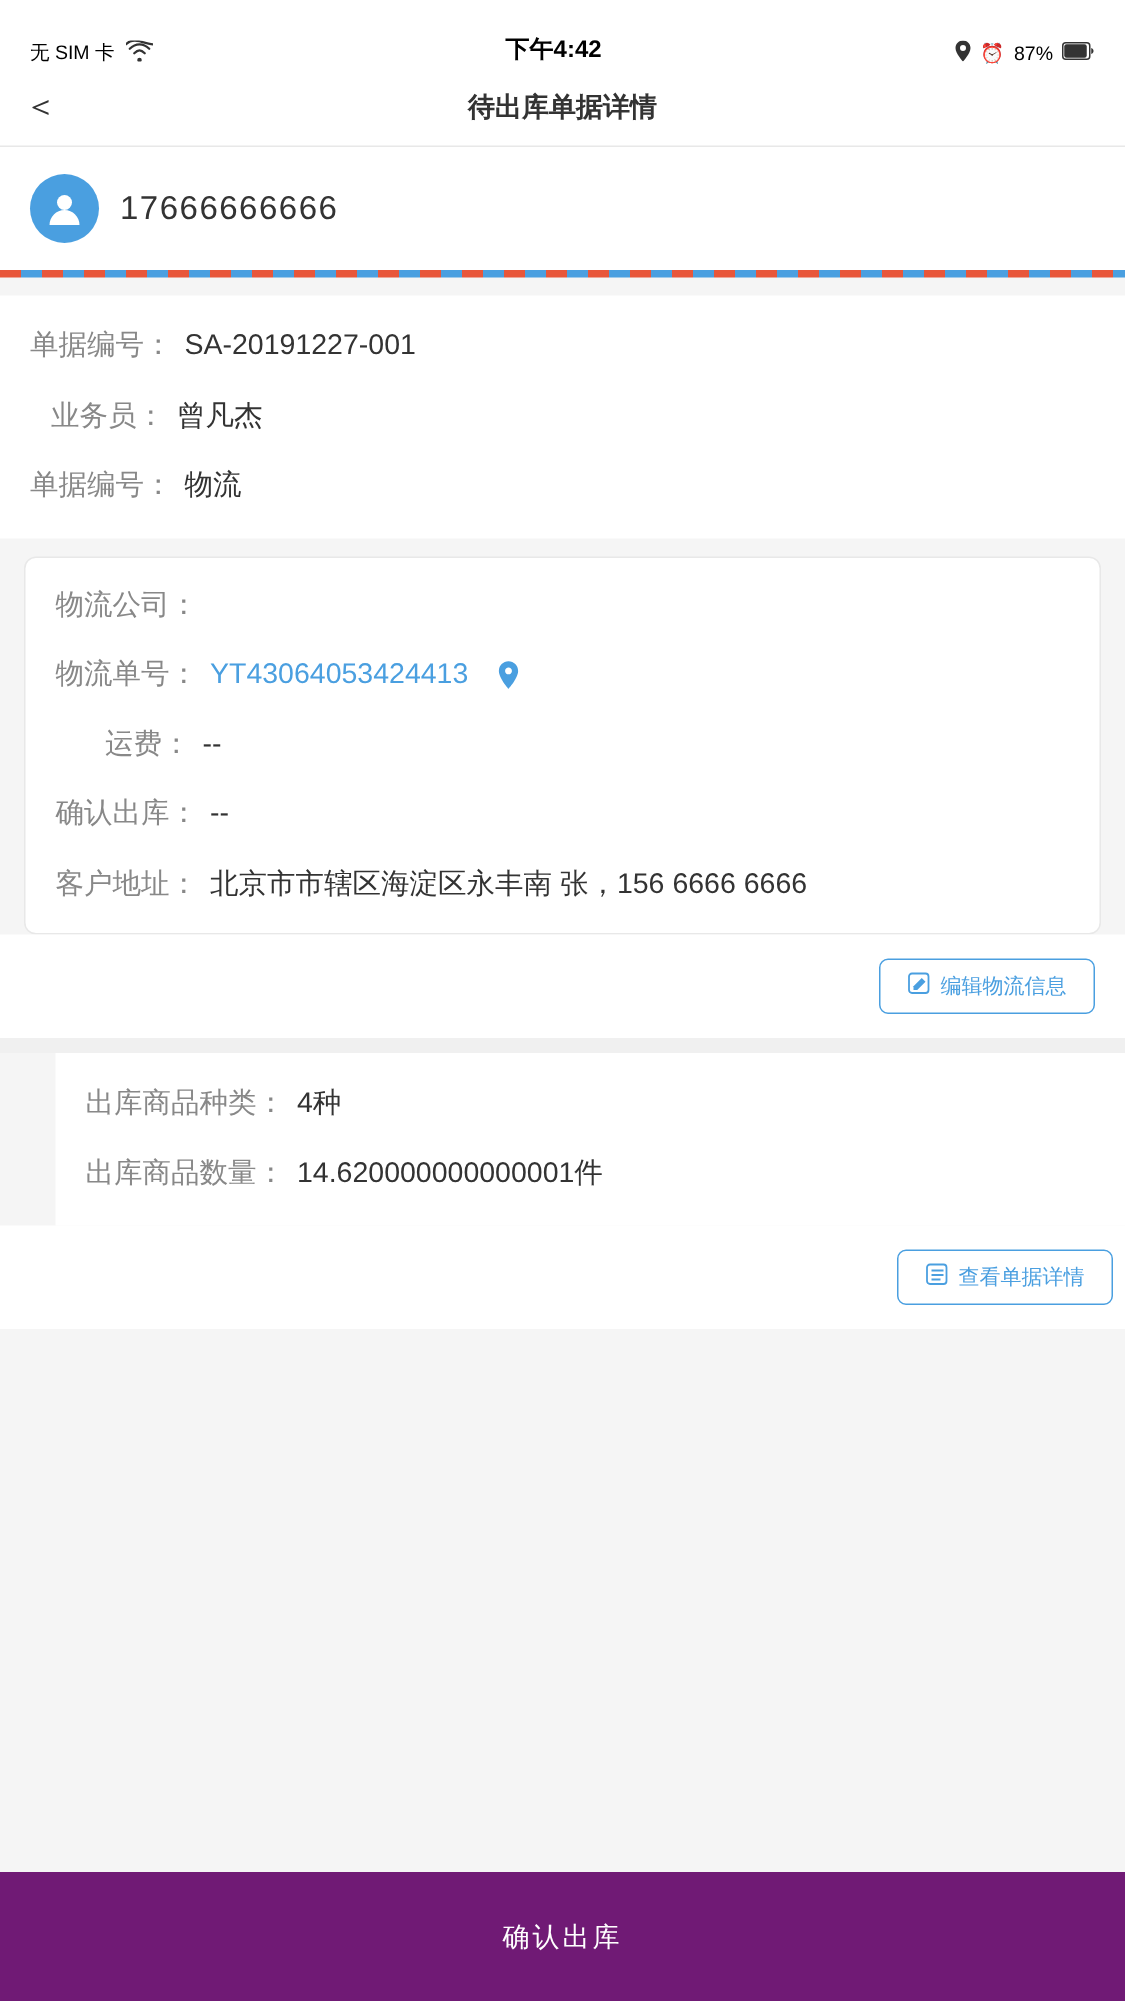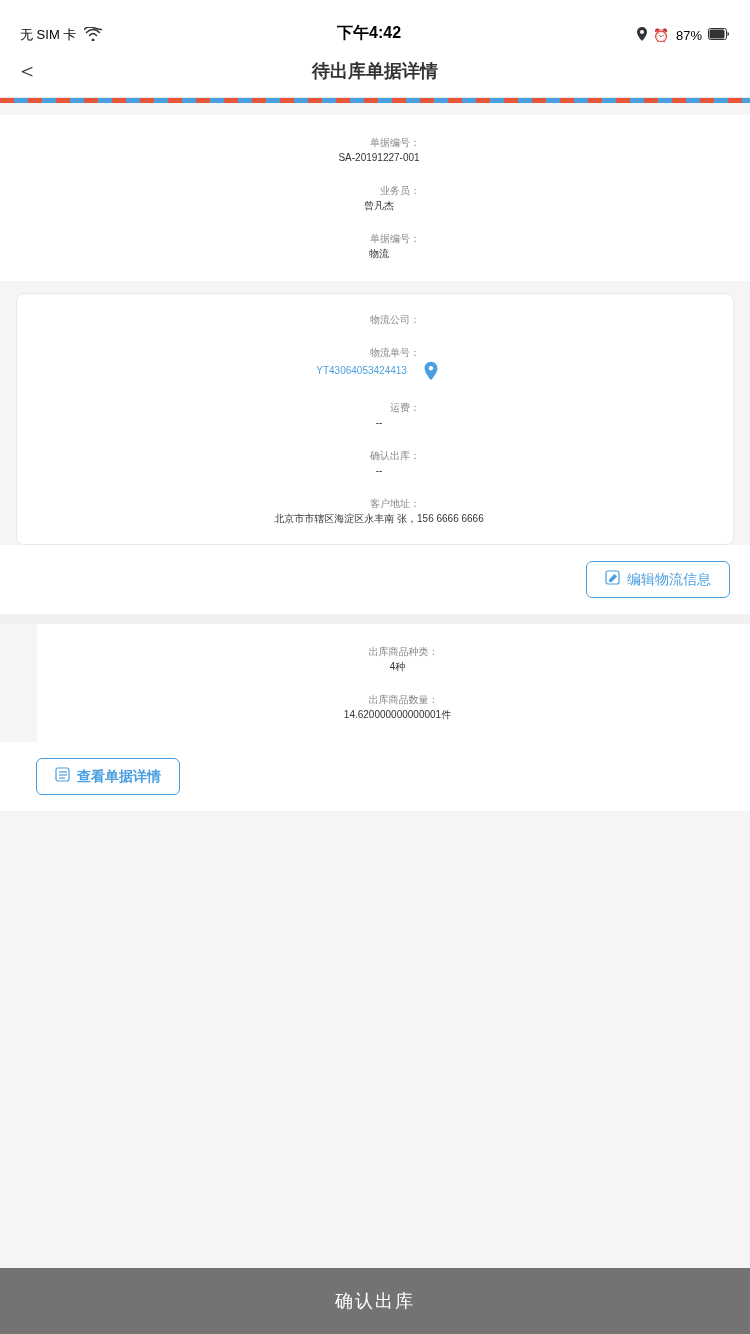--- a/index.html
+++ b/index.html
@@ -94,22 +94,21 @@
     
     .section {
       background: #fff;
       margin: 12px 0 0 0;
       padding: 20px 20px;
     }
     .info-row {
       display: flex;
       align-items: center;
       margin-bottom: 18px;
-      font-size: 10px;
-      flex-direction: column;
+      font-size: 19px;
     }
     .info-row:last-child { margin-bottom: 0; }
     .info-label {
       color: #888;
       min-width: 90px;
       text-align: right;
       flex-shrink: 0;
       line-height: 1.5;
     }
     .info-value {
@@ -168,44 +167,44 @@
 
     
     .goods-section {
       background: #fff;
       padding: 20px 20px;
       margin-left: 37px;
     }
     .view-detail-btn {
       display: flex;
       align-items: center;
-      padding: 16px 36px;
-      background: #fff;
-      font-weight: bold;
+      justify-content: flex-end;
+      padding: 16px 8px;
+      background: #fff;
     }
     .view-detail-inner {
       border: 1px solid #4a9fe0;
       border-radius: 6px;
       padding: 8px 18px;
       color: #4a9fe0;
       font-size: 14px;
       display: flex;
       align-items: center;
       gap: 6px;
       cursor: pointer;
     }
 
     
     .confirm-bar {
       position: fixed;
       bottom: 0;
       left: 0;
       width: 750px;
-      height: 66px;
-      background: #737373;
+      height: 86px;
+      background: #701a75;
       display: flex;
       align-items: center;
       justify-content: center;
       cursor: pointer;
     }
     .confirm-bar span {
       color: #fff;
       font-size: 18px;
       font-weight: 500;
       letter-spacing: 2px;
@@ -249,20 +248,29 @@
         </svg>
       </span>
     </div>
   </div>
 
   <div class="nav-bar">
     <span class="nav-back">＜</span>
     <span class="nav-title">待出库单据详情</span>
   </div>
 
+  <div class="customer-header">
+    <div class="avatar">
+      <svg viewBox="0 0 28 28" fill="none">
+        <circle cx="14" cy="10" r="5" fill="white"></circle>
+        <path d="M4 25c0-5.5 4.5-10 10-10s10 4.5 10 10" fill="white"></path>
+      </svg>
+    </div>
+    <span class="customer-phone">17666666666</span>
+  </div>
 
   <div class="dashed-divider"></div>
 
   <div class="section">
     <div class="info-row">
       <span class="info-label">单据编号：</span>
       <span class="info-value">SA-20191227-001</span>
     </div>
     <div class="info-row">
       <span class="info-label">业务员：</span>

